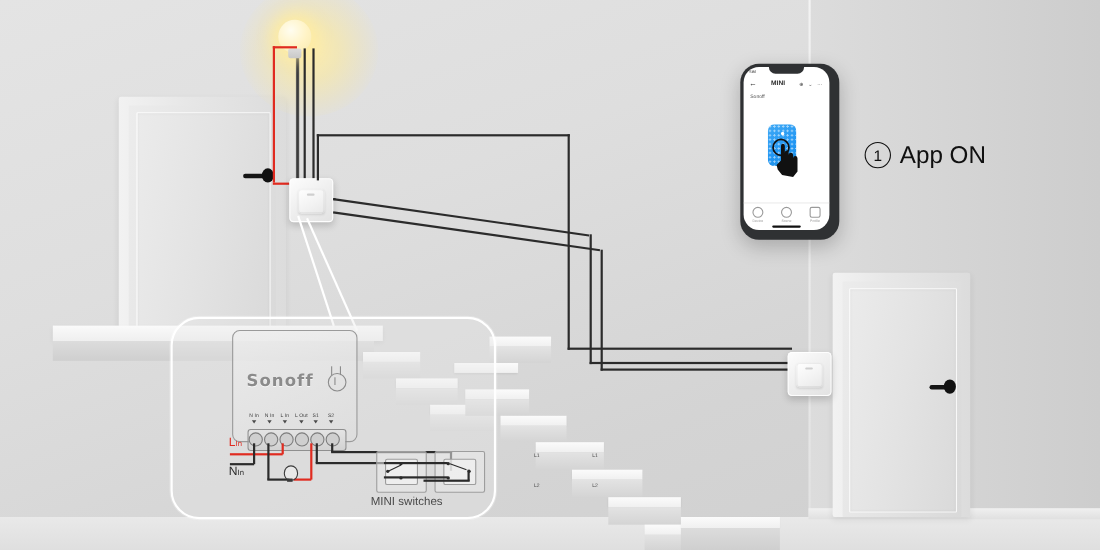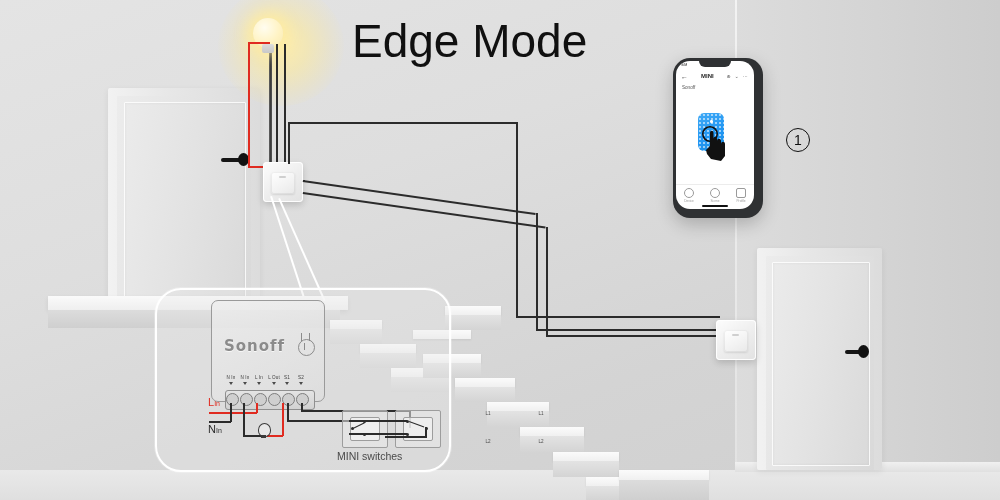--- a/index.html
+++ b/index.html
@@ -377,19 +377,19 @@
         <div class="tab">
           <div class="tab-ico"></div>
           <div class="tab-lbl">Profile</div>
         </div>
       </div>
 
       <div class="home-bar" style="left:26px;bottom:2px;width:26px;"></div>
     </div>
   </div>
 
-  <div class="title" style="left:352px;top:14px;">Edge Mode</div>
 
   <div class="step" style="left:786px;top:128px;">
     <span class="circled">1</span>
+    <span>App ON</span>
   </div>
 
 </div>
 
 </body></html>

